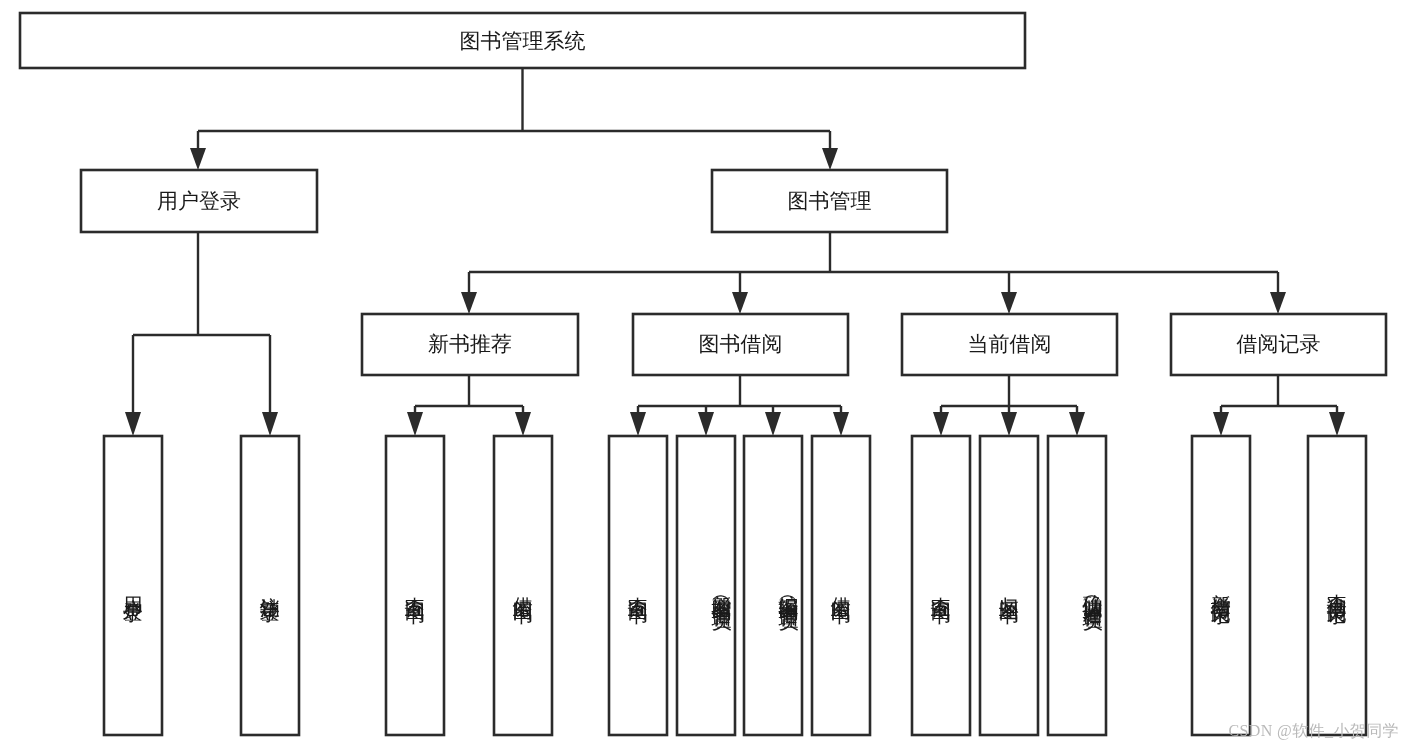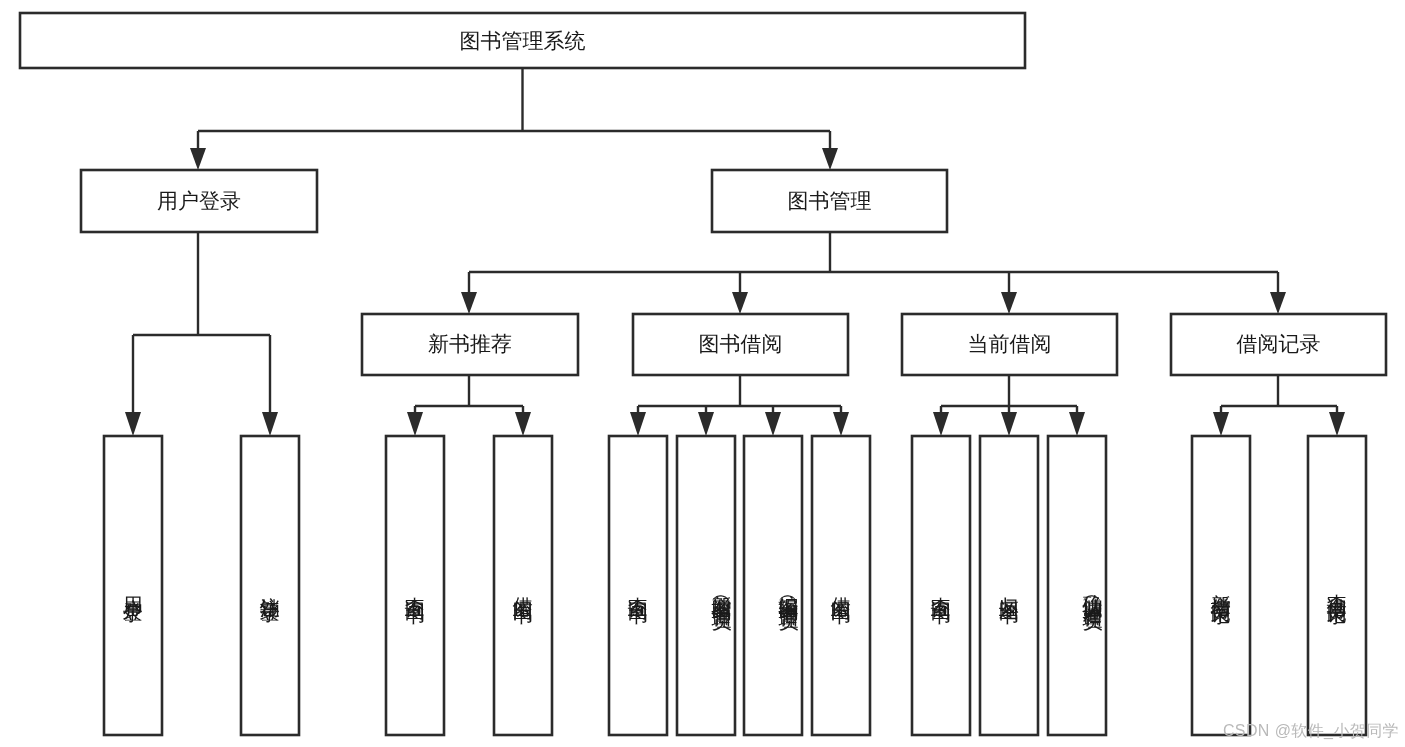--- a/index.html
+++ b/index.html
@@ -61,21 +61,21 @@
     color: #1a1a1a;
     text-align: center;
     white-space: nowrap;
     pointer-events: none;
     user-select: none;
   }
   .watermark {
     position: absolute;
     right: 6px;
     bottom: 5px;
-    font-family: Liberation Sans, sans-serif;
+    font-family: Liberation Serif, serif;
     font-size: 16px;
     color: #b9b9b9;
     letter-spacing: 0.4px;
     white-space: nowrap;
     user-select: none;
   }
 </style>
 </head>
 <body>
 

